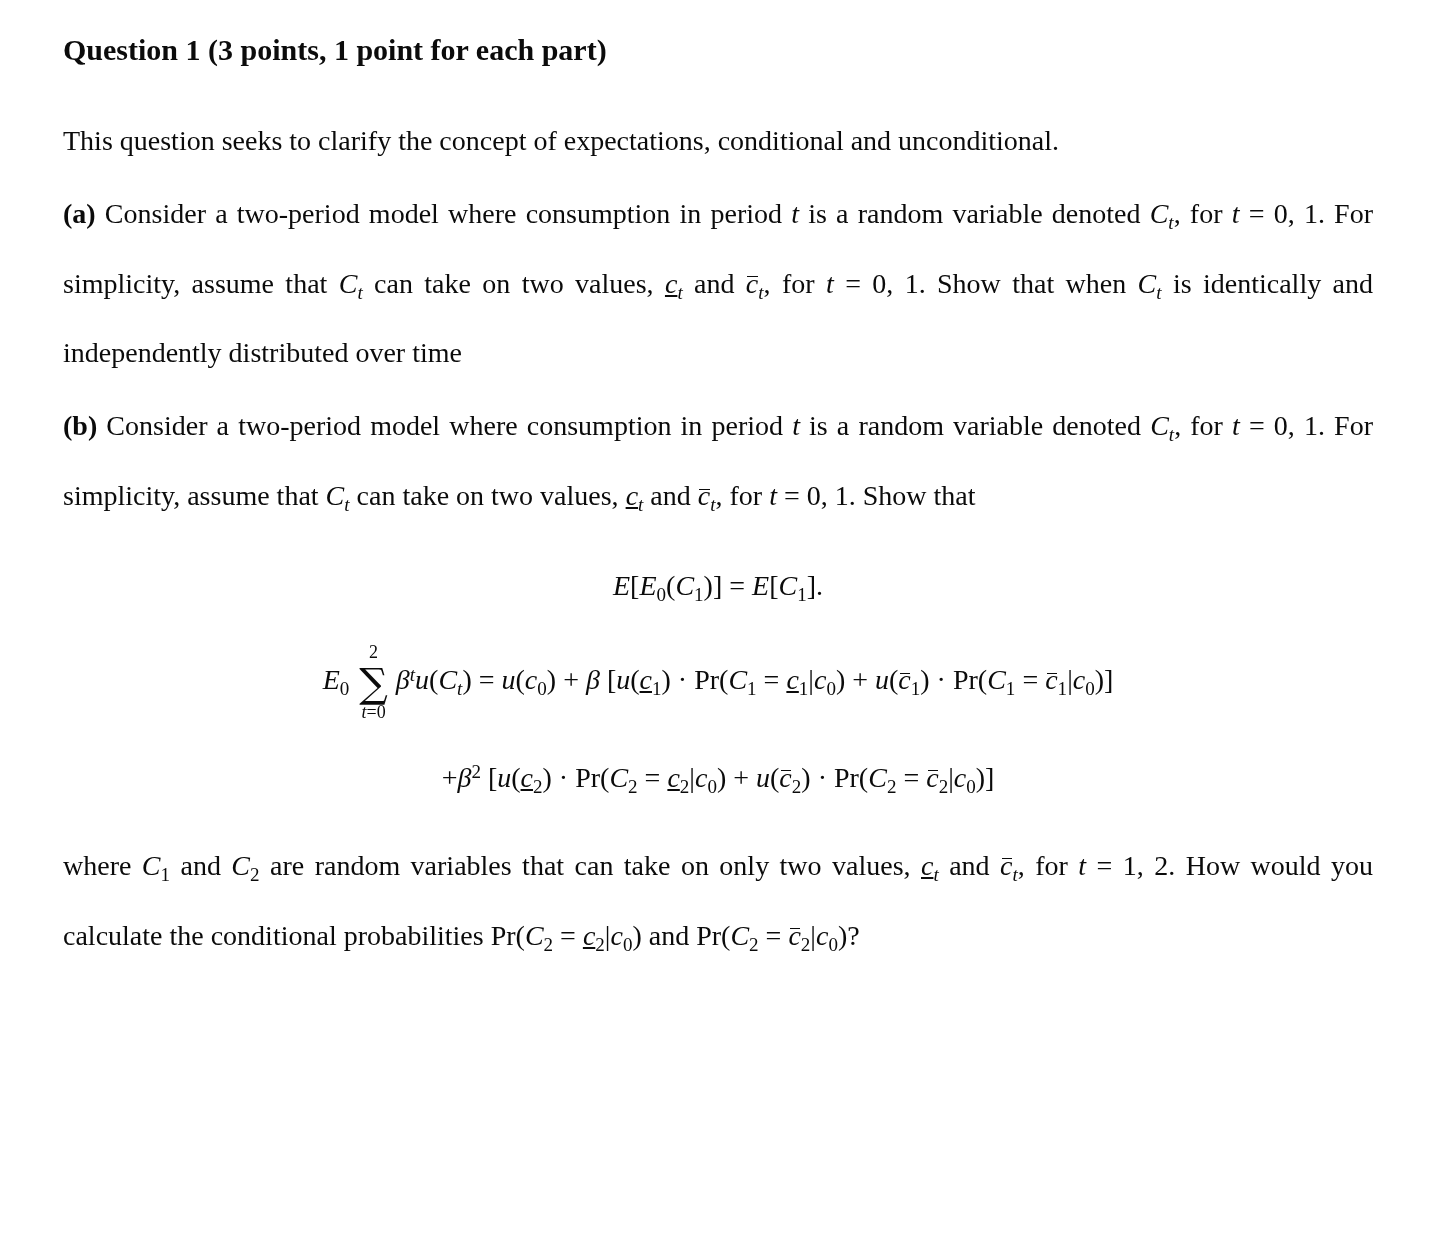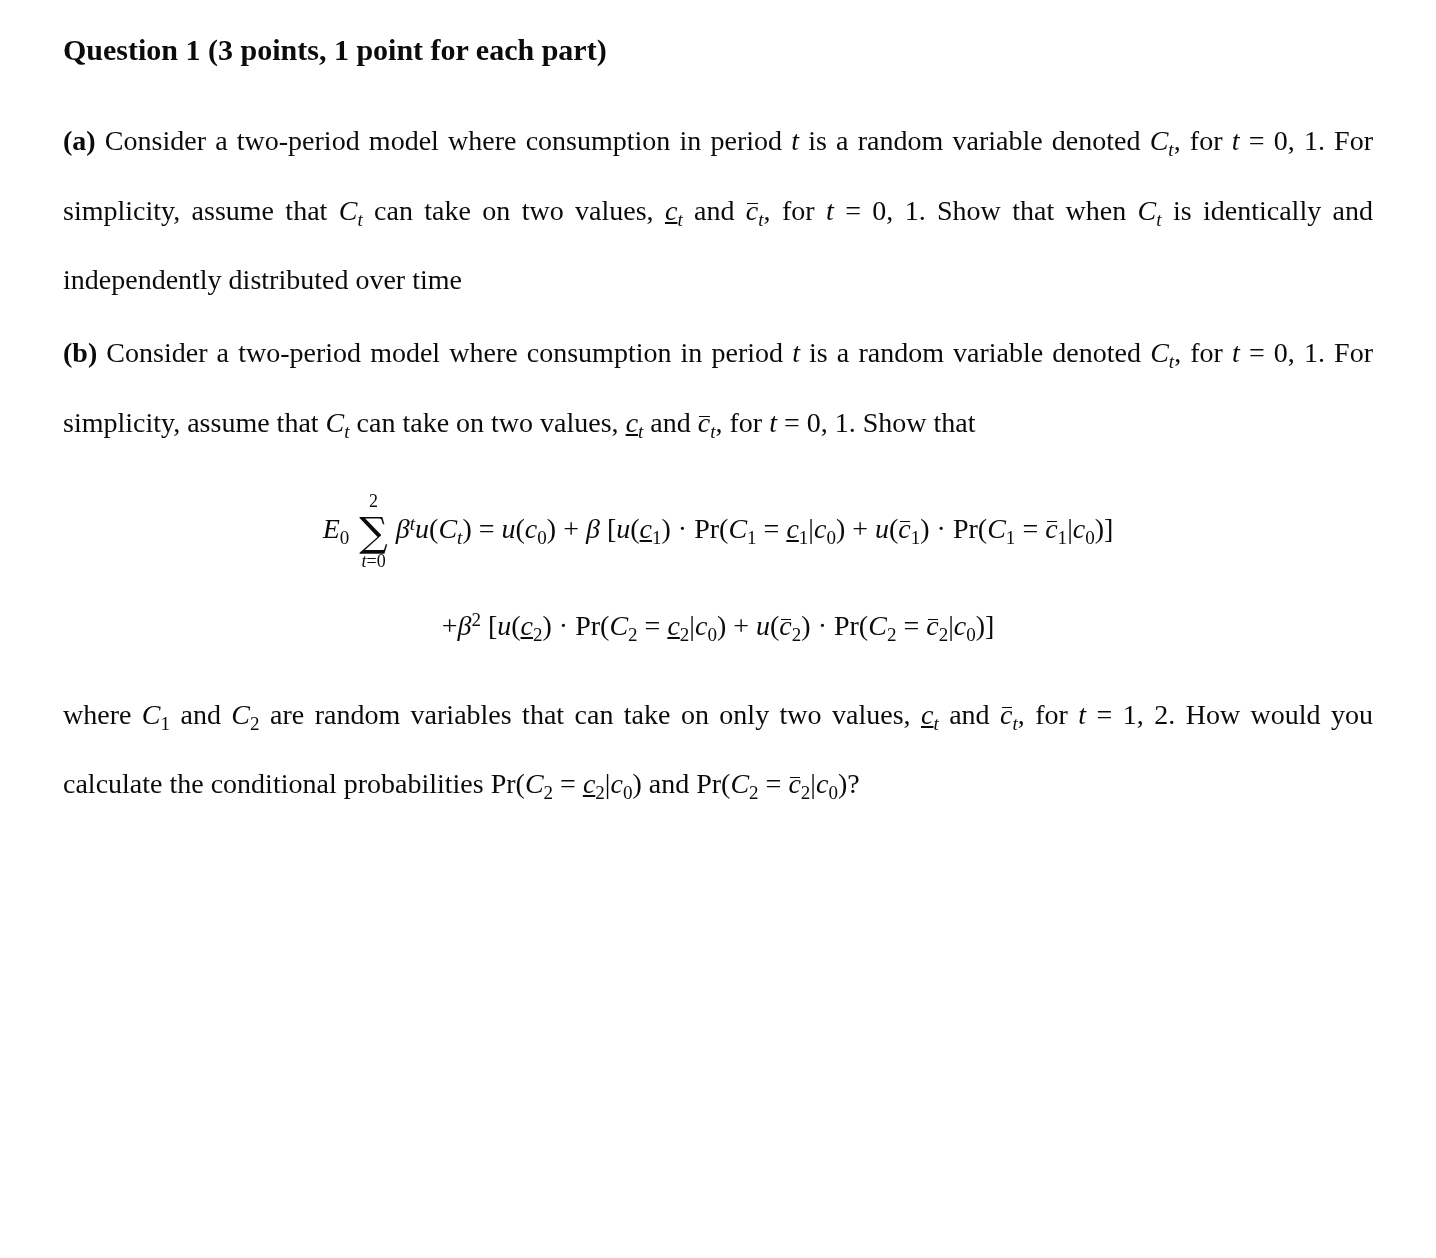--- a/index.html
+++ b/index.html
@@ -80,26 +80,28 @@
     line-height: 1.0;
   }
 </style>
 </head>
 <body>
 
 <div class="page">
 
   <div class="title">Question 1 (3 points, 1 point for each part)</div>
 
+  <p class="body">This question seeks to clarify the concept of expectations, conditional and unconditional.</p>
 
   <p class="body"><span class="k-b">(a)</span><span class="k-t"> Consider a two-period model where consumption in period </span><span class="k-v">t</span><span class="k-t"> is a random variable denoted </span><span class="k-v">C</span><span class="k-subi">t</span><span class="k-t">, for </span><span class="k-v">t</span><span class="k-t"> = 0, 1.  For simplicity, assume that </span><span class="k-v">C</span><span class="k-subi">t</span><span class="k-t"> can take on two values, </span><span class="k-cu">c</span><span class="k-subi">t</span><span class="k-t"> and </span><span class="k-co">c</span><span class="k-subi">t</span><span class="k-t">, for </span><span class="k-v">t</span><span class="k-t"> = 0, 1.  Show that when </span><span class="k-v">C</span><span class="k-subi">t</span><span class="k-t"> is identically and independently distributed over time</span></p>
 
 
   <p class="body"><span class="k-b">(b)</span><span class="k-t"> Consider a two-period model where consumption in period </span><span class="k-v">t</span><span class="k-t"> is a random variable denoted </span><span class="k-v">C</span><span class="k-subi">t</span><span class="k-t">, for </span><span class="k-v">t</span><span class="k-t"> = 0, 1.  For simplicity, assume that </span><span class="k-v">C</span><span class="k-subi">t</span><span class="k-t"> can take on two values, </span><span class="k-cu">c</span><span class="k-subi">t</span><span class="k-t"> and </span><span class="k-co">c</span><span class="k-subi">t</span><span class="k-t">, for </span><span class="k-v">t</span><span class="k-t"> = 0, 1.  Show that</span></p>
 
+  <div class="equation"><span class="k-v">E</span><span class="k-t">[</span><span class="k-v">E</span><span class="k-sub">0</span><span class="k-t">(</span><span class="k-v">C</span><span class="k-sub">1</span><span class="k-t">)] = </span><span class="k-v">E</span><span class="k-t">[</span><span class="k-v">C</span><span class="k-sub">1</span><span class="k-t">].</span></div>
 
 
   <div class="equation eq-c1"><span class="k-v">E</span><span class="k-sub">0</span><span class="sum">
         <span class="sumlim">2</span>
         <span class="sumsym">∑</span>
         <span class="sumlim"><span class="k-v">t</span><span class="k-t">=0</span></span>
       </span><span class="k-v">β</span><span class="k-supi">t</span><span class="k-v">u</span><span class="k-t">(</span><span class="k-v">C</span><span class="k-subi">t</span><span class="k-t">) = </span><span class="k-v">u</span><span class="k-t">(</span><span class="k-v">c</span><span class="k-sub">0</span><span class="k-t">) + </span><span class="k-v">β</span><span class="k-t"> [</span><span class="k-v">u</span><span class="k-t">(</span><span class="k-cu">c</span><span class="k-sub">1</span><span class="k-t">) · Pr(</span><span class="k-v">C</span><span class="k-sub">1</span><span class="k-t"> = </span><span class="k-cu">c</span><span class="k-sub">1</span><span class="k-t">|</span><span class="k-v">c</span><span class="k-sub">0</span><span class="k-t">) + </span><span class="k-v">u</span><span class="k-t">(</span><span class="k-co">c</span><span class="k-sub">1</span><span class="k-t">) · Pr(</span><span class="k-v">C</span><span class="k-sub">1</span><span class="k-t"> = </span><span class="k-co">c</span><span class="k-sub">1</span><span class="k-t">|</span><span class="k-v">c</span><span class="k-sub">0</span><span class="k-t">)]</span></div>
 
   <div class="equation eq-c2"><span class="k-t">+</span><span class="k-v">β</span><span class="k-sup">2</span><span class="k-t"> [</span><span class="k-v">u</span><span class="k-t">(</span><span class="k-cu">c</span><span class="k-sub">2</span><span class="k-t">) · Pr(</span><span class="k-v">C</span><span class="k-sub">2</span><span class="k-t"> = </span><span class="k-cu">c</span><span class="k-sub">2</span><span class="k-t">|</span><span class="k-v">c</span><span class="k-sub">0</span><span class="k-t">) + </span><span class="k-v">u</span><span class="k-t">(</span><span class="k-co">c</span><span class="k-sub">2</span><span class="k-t">) · Pr(</span><span class="k-v">C</span><span class="k-sub">2</span><span class="k-t"> = </span><span class="k-co">c</span><span class="k-sub">2</span><span class="k-t">|</span><span class="k-v">c</span><span class="k-sub">0</span><span class="k-t">)]</span></div>
 

